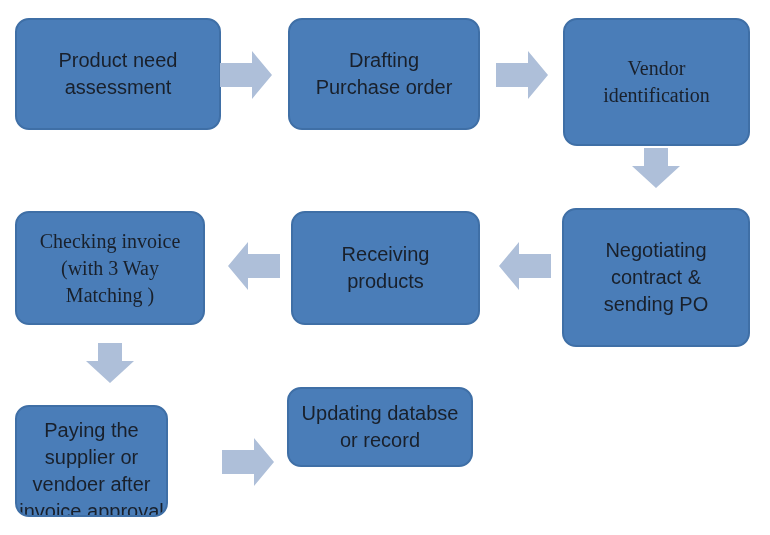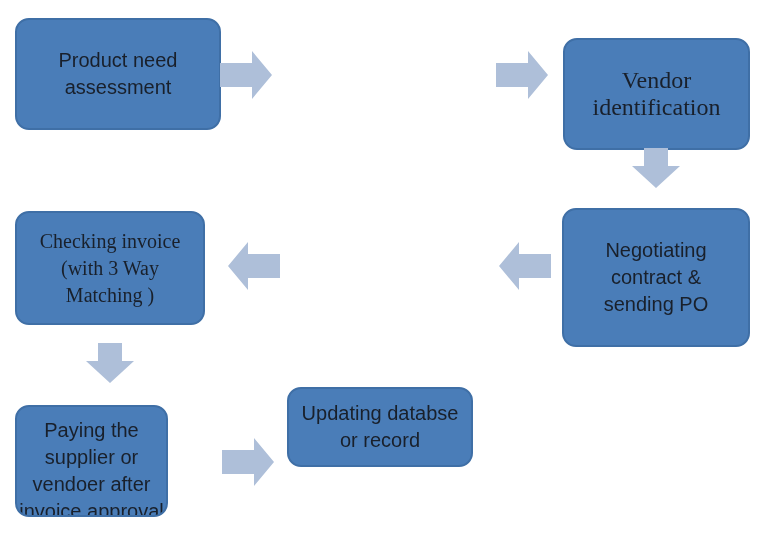--- a/index.html
+++ b/index.html
@@ -28,22 +28,22 @@
     justify-content:center;
     text-align:center;
     color:var(--text-color);
     font-size:20px;
     line-height:27px;
     overflow:hidden;
   }
   .node-label{white-space:pre-line;display:block;width:100%;}
   .node-1{left:15px;top:18px;width:206px;height:112px;}
   .node-2{left:288px;top:18px;width:192px;height:112px;}
-  .node-3{left:563px;top:18px;width:187px;height:112px;
-          font-family:"Liberation Serif",serif;font-size:24px;margin-top:20px;}
+  .node-3{left:563px;top:18px;width:187px;height:128px;
+          font-family:"Liberation Serif",serif;font-size:20px;}
   .node-4{left:562px;top:208px;width:188px;height:139px;}
   .node-5{left:291px;top:211px;width:189px;height:114px;}
   .node-6{left:15px;top:211px;width:190px;height:114px;font-family:Liberation Serif, serif;}
   .node-7{left:15px;top:405px;width:153px;height:112px;
           align-items:flex-start;padding-top:10px;}
   .node-8{left:287px;top:387px;width:186px;height:80px;align-items:center;}
   .arrow{position:absolute;display:block;}
   .arrow polygon{fill:var(--arrow-fill);}
   .arrow-r1{left:220px;top:51px;}
   .arrow-r2{left:496px;top:51px;}
@@ -60,20 +60,24 @@
 
   <div class="node node-1">
     <span class="node-label">Product need
 assessment</span>
   </div>
 
   <svg class="arrow arrow-r1" width="52" height="48" viewBox="0 0 52 48">
     <polygon points="0,12 32,12 32,0 52,24 32,48 32,36 0,36"></polygon>
   </svg>
 
+  <div class="node node-2">
+    <span class="node-label">Drafting
+Purchase order</span>
+  </div>
 
   <svg class="arrow arrow-r2" width="52" height="48" viewBox="0 0 52 48">
     <polygon points="0,12 32,12 32,0 52,24 32,48 32,36 0,36"></polygon>
   </svg>
 
   <div class="node node-3">
     <span class="node-label">Vendor
 identification</span>
   </div>
 
@@ -84,20 +88,24 @@
   <div class="node node-4">
     <span class="node-label">Negotiating
 contract &amp;
 sending PO</span>
   </div>
 
   <svg class="arrow arrow-l1" width="52" height="48" viewBox="0 0 52 48">
     <polygon points="52,12 20,12 20,0 0,24 20,48 20,36 52,36"></polygon>
   </svg>
 
+  <div class="node node-5">
+    <span class="node-label">Receiving
+products</span>
+  </div>
 
   <svg class="arrow arrow-l2" width="52" height="48" viewBox="0 0 52 48">
     <polygon points="52,12 20,12 20,0 0,24 20,48 20,36 52,36"></polygon>
   </svg>
 
   <div class="node node-6">
     <span class="node-label">Checking invoice
 (with 3 Way
 Matching )</span>
   </div>

